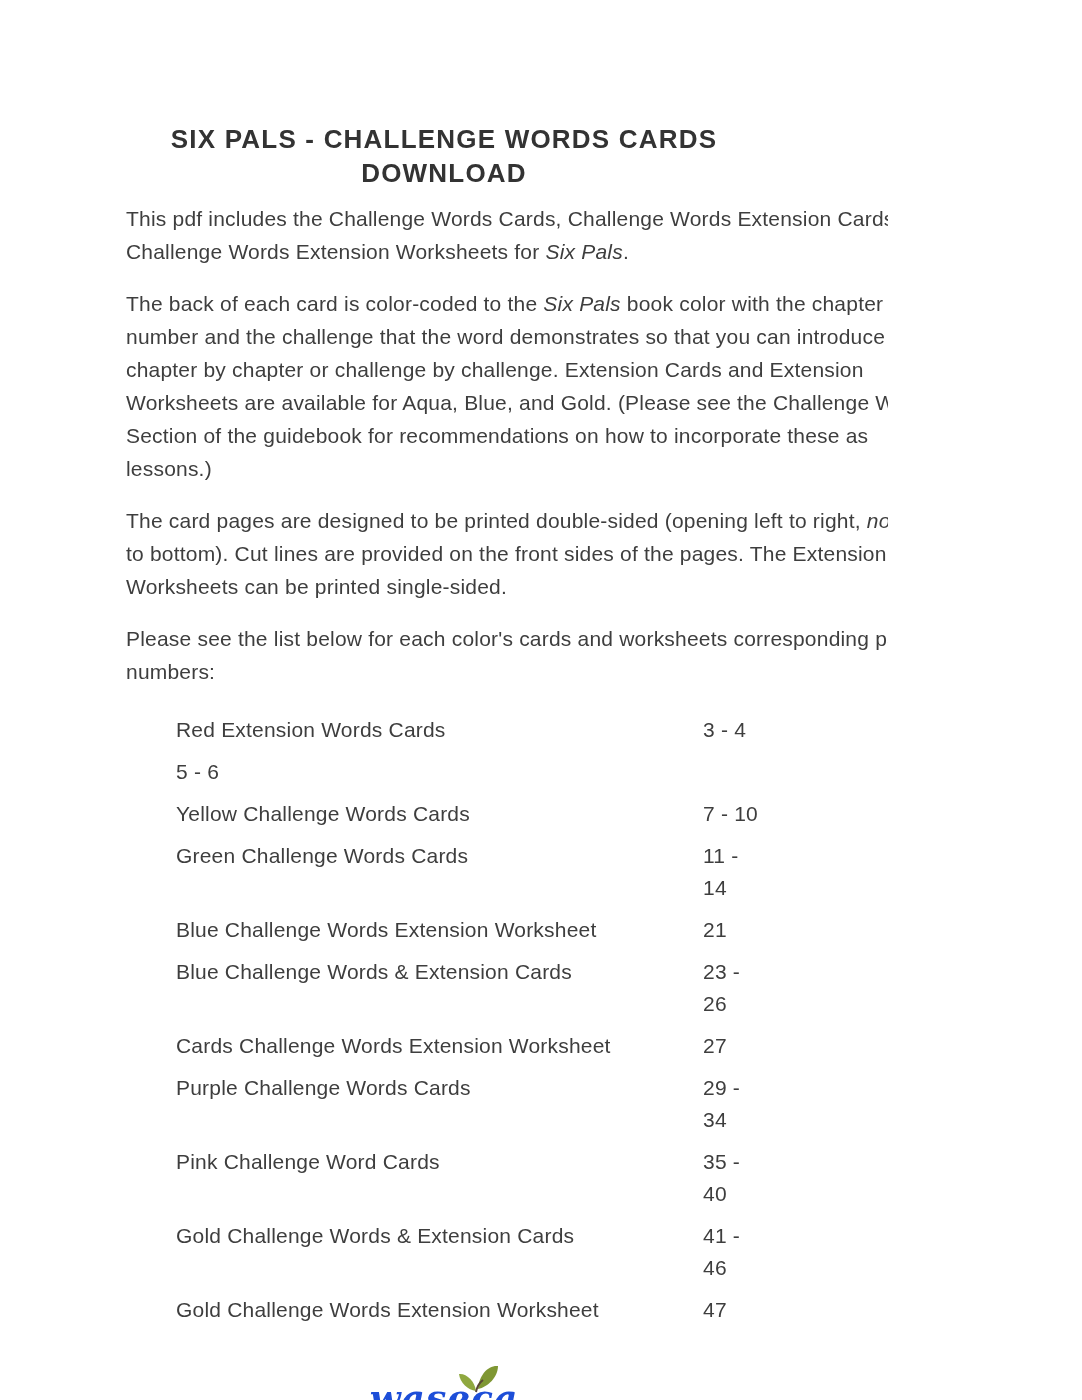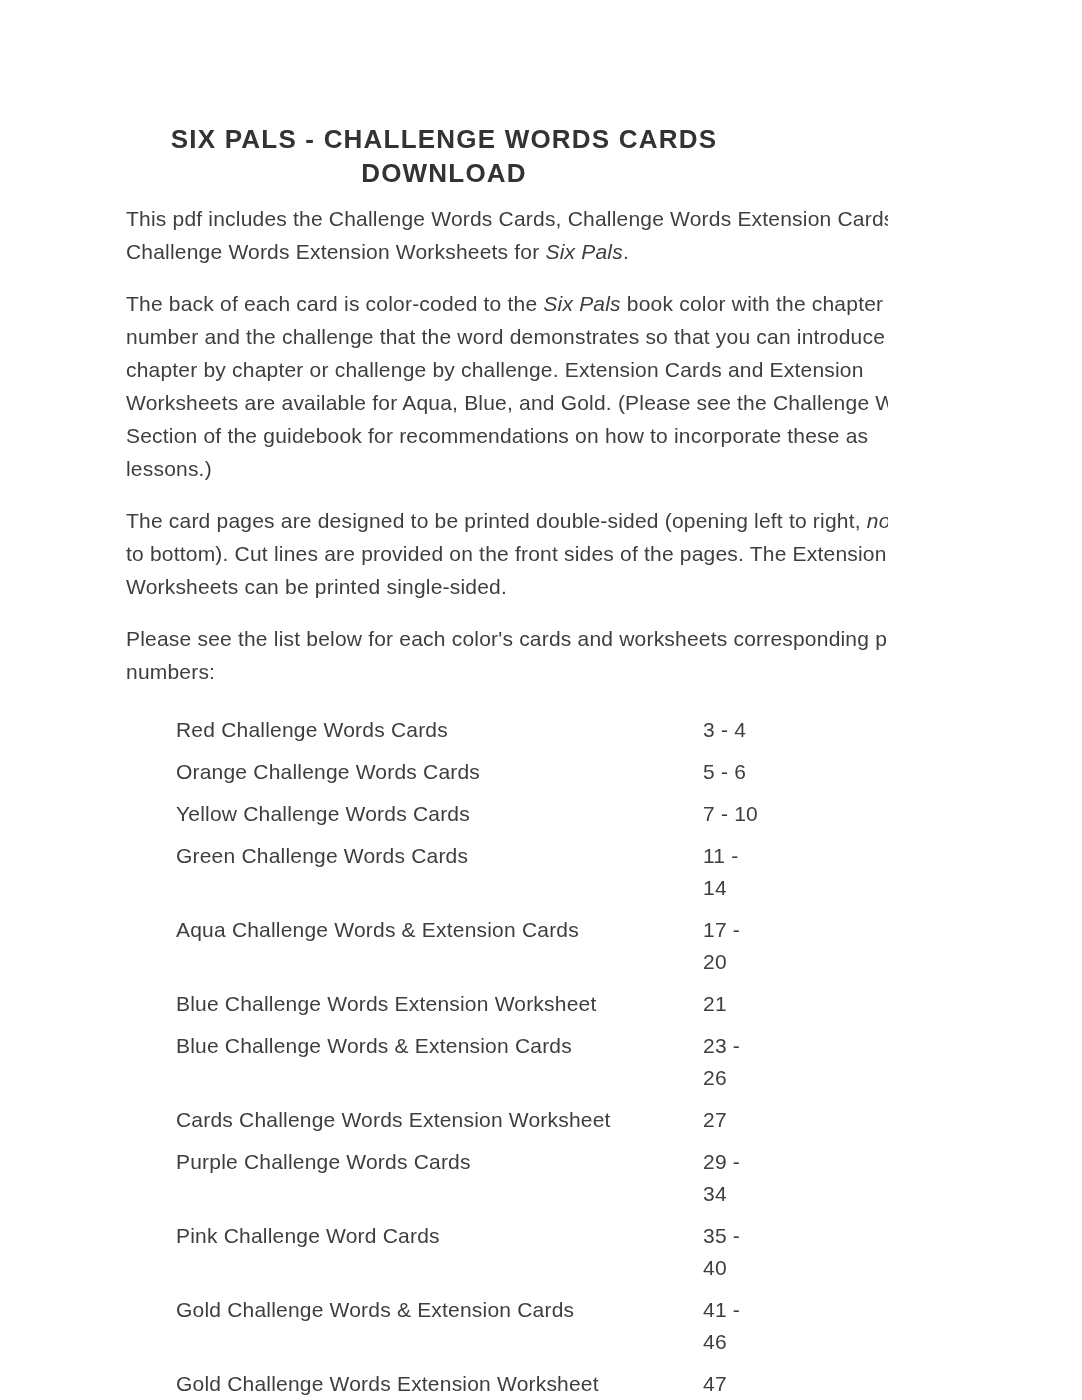--- a/index.html
+++ b/index.html
@@ -94,43 +94,38 @@
       <p class="para"><span>The back of each card is color-coded to the </span><span class="it">Six Pals</span><span> book color with the chapter number and the challenge that the word demonstrates so that you can introduce them chapter by chapter or challenge by challenge. Extension Cards and Extension Worksheets are available for Aqua, Blue, and Gold. (Please see the Challenge Words Section of the guidebook for recommendations on how to incorporate these as lessons.)</span></p>
 
       <p class="para"><span>The card pages are designed to be printed double-sided (opening left to right, </span><span class="it">not</span><span> top to bottom). Cut lines are provided on the front sides of the pages. The Extension Worksheets can be printed single-sided.</span></p>
 
       <p class="para"><span>Please see the list below for each color's cards and worksheets corresponding page numbers:</span></p>
     </div>
 
   <div class="toc">
 
       <div class="toc-row">
-        <span class="toc-label">Red Challenge Words Cards</span>
+        <span class="toc-label">Red Extension Words Cards</span>
         <span class="toc-pages">3 - 4</span>
       </div>
 
       <div class="toc-row">
-        <span class="toc-label">Orange Challenge Words Cards</span>
         <span class="toc-pages">5 - 6</span>
       </div>
 
       <div class="toc-row">
         <span class="toc-label">Yellow Challenge Words Cards</span>
         <span class="toc-pages">7 - 10</span>
       </div>
 
       <div class="toc-row">
         <span class="toc-label">Green Challenge Words Cards</span>
         <span class="toc-pages">11 - 14</span>
       </div>
 
-      <div class="toc-row">
-        <span class="toc-label">Aqua Challenge Words &amp; Extension Cards</span>
-        <span class="toc-pages">17 - 20</span>
-      </div>
 
       <div class="toc-row">
         <span class="toc-label">Blue Challenge Words Extension Worksheet</span>
         <span class="toc-pages">21</span>
       </div>
 
       <div class="toc-row">
         <span class="toc-label">Blue Challenge Words &amp; Extension Cards</span>
         <span class="toc-pages">23 - 26</span>
       </div>

